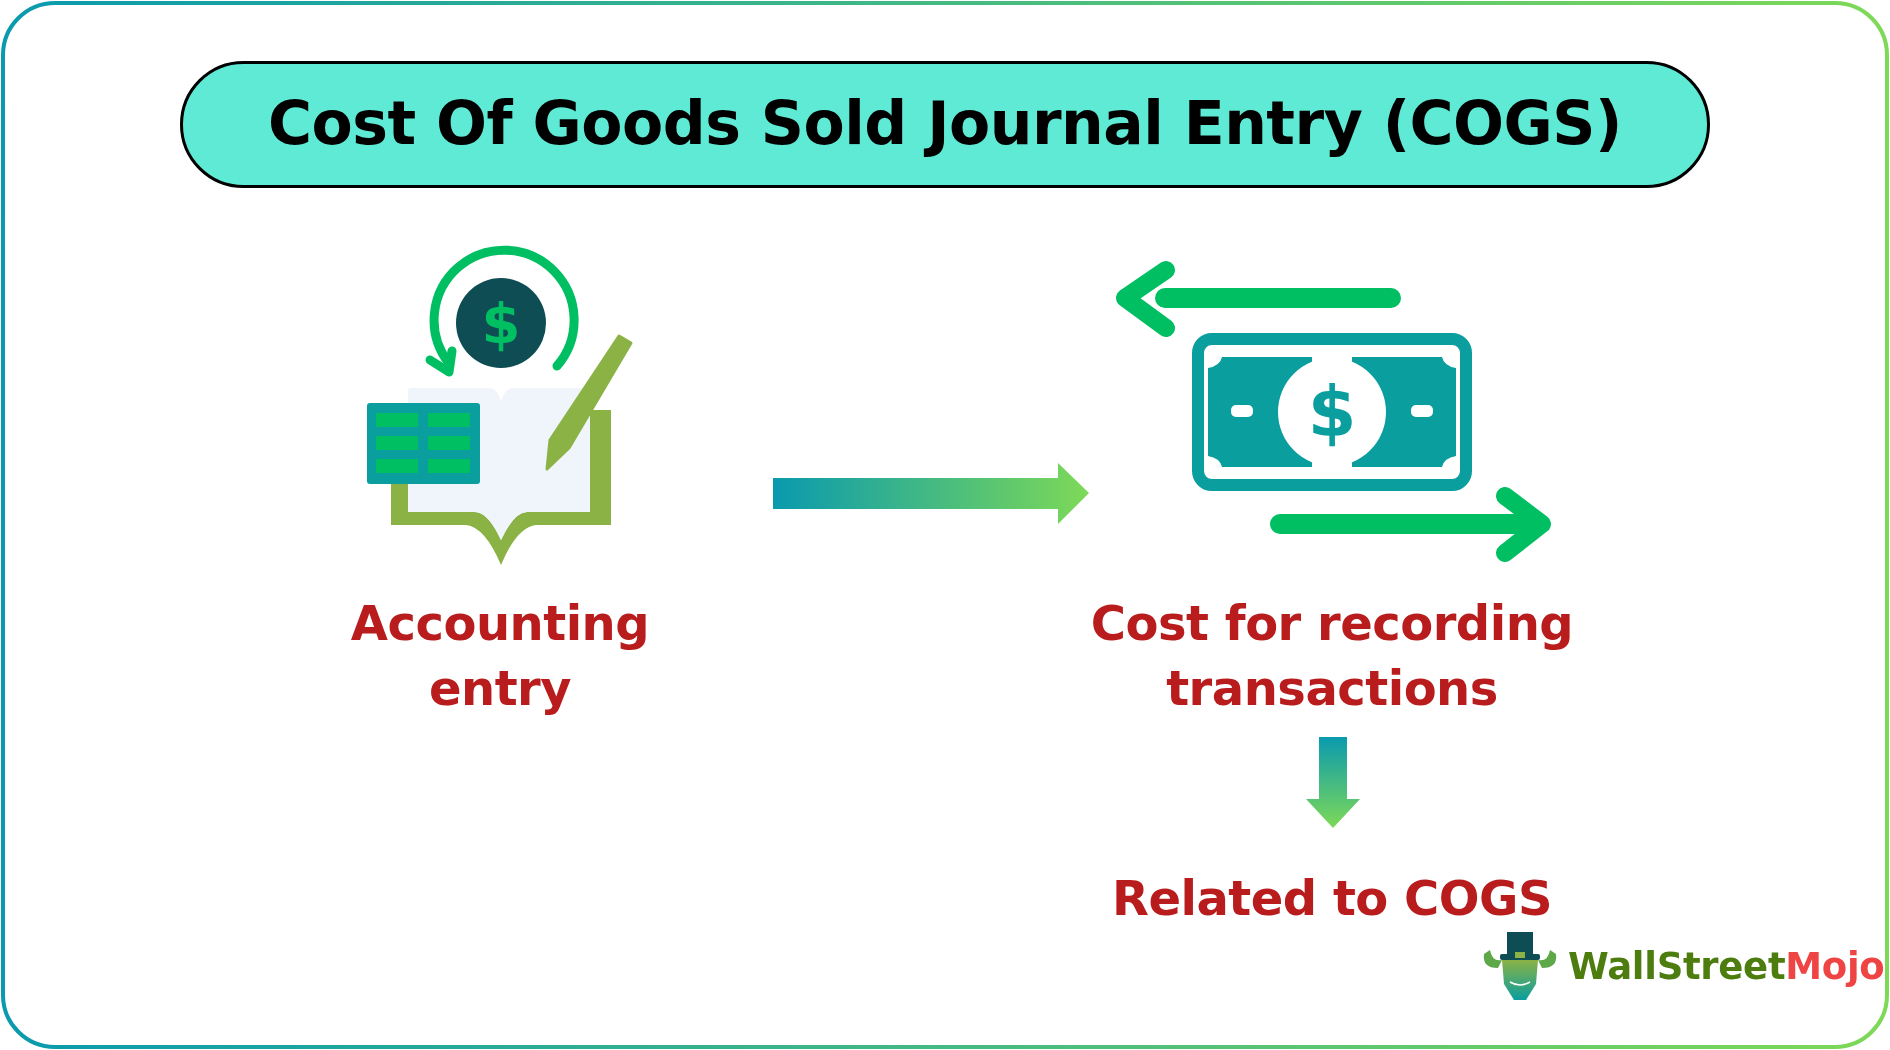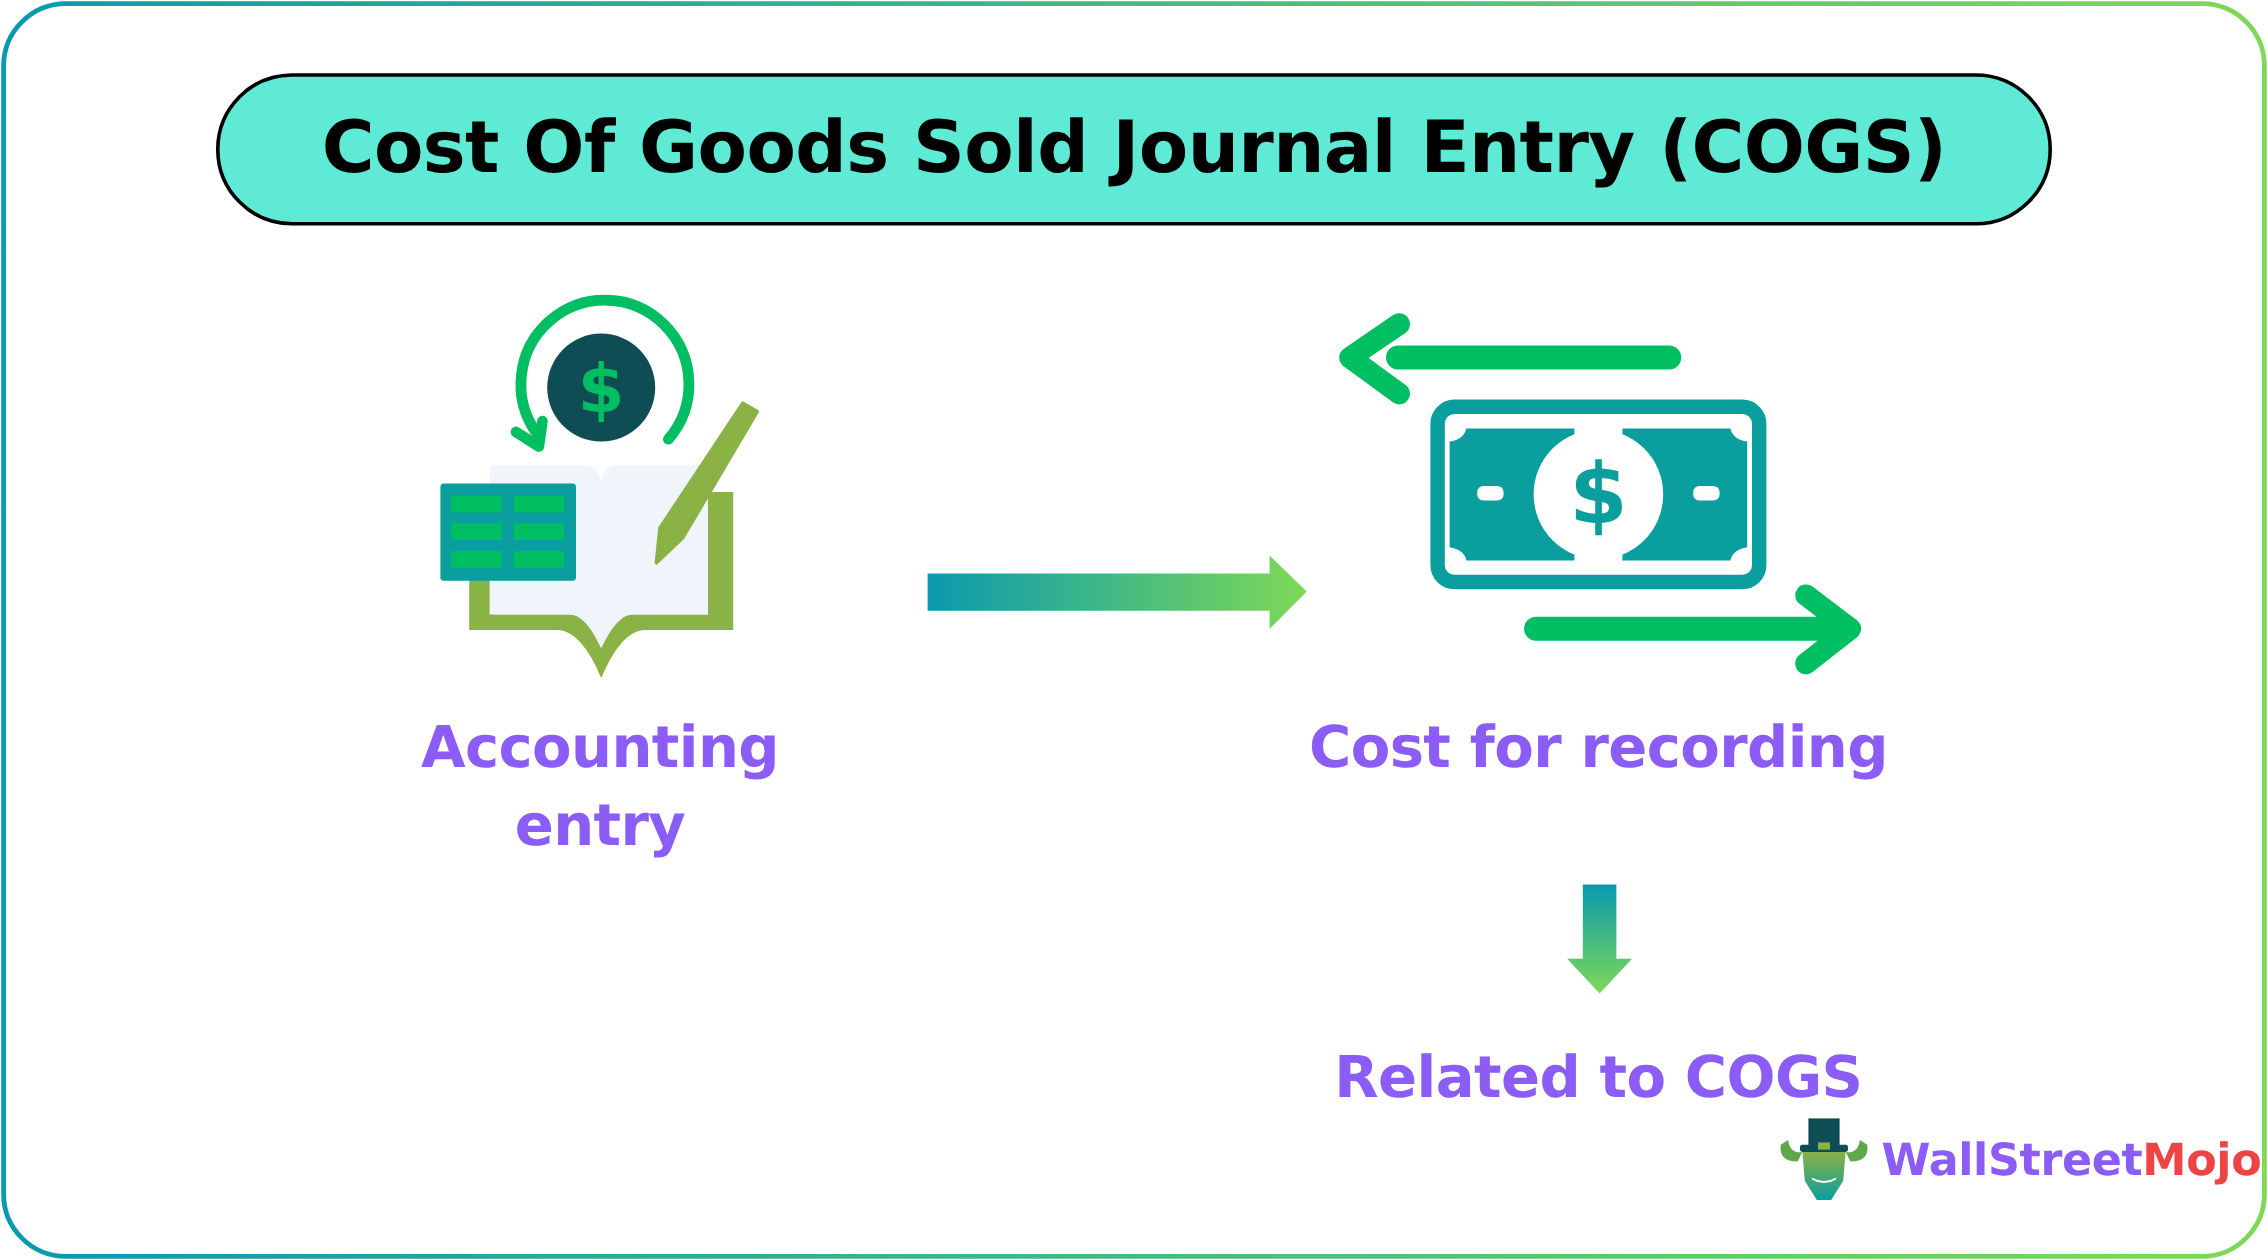--- a/index.html
+++ b/index.html
@@ -5,25 +5,25 @@
   html, body { margin: 0; padding: 0; background: #ffffff; }
   body { width: 1890px; height: 1050px; position: relative; overflow: hidden;
          font-family: "DejaVu Sans", "Liberation Sans", sans-serif; }
   .frame { position: absolute; left: 0; top: 0; width: 1890px; height: 1050px; }
   .title-pill { position: absolute; left: 180px; top: 61px; width: 1530px; height: 127px;
     box-sizing: border-box; border: 3px solid #000; border-radius: 64px; background: #5eead4;
     display: flex; align-items: center; justify-content: center; }
   .title-text { font-weight: bold; font-size: 60px; color: #000; letter-spacing: -0.5px;
     white-space: nowrap; line-height: 1; margin-top: -4px; }
   .icon { position: absolute; }
-  .label { position: absolute; font-weight: bold; color: #8b5cf6; text-align: center;
+  .label { position: absolute; font-weight: bold; color: #b91c1c; text-align: center;
     font-size: 48px; line-height: 65px; white-space: nowrap; letter-spacing: -0.5px; }
   .logo { position: absolute; left: 1480px; top: 926px; height: 80px; display: flex; align-items: center; }
   .logo-text { font-weight: bold; font-size: 37px; letter-spacing: -0.3px; margin-left: 8px; }
-  .logo-wall { color: #8b5cf6; }
+  .logo-wall { color: #4d7c0f; }
   .logo-mojo { color: #ef4444; }
 </style>
 </head>
 <body>
 
 <svg class="frame" width="1890" height="1050" viewBox="0 0 1890 1050">
   <defs>
     <linearGradient id="frameGrad" x1="0" y1="0" x2="1" y2="0">
       <stop offset="0" stop-color="#0a9aae"></stop>
       <stop offset="1" stop-color="#7ed957"></stop>
@@ -86,20 +86,21 @@
   <path d="M 1505 496 L 1542 524 L 1505 553" stroke="#00bf63" stroke-width="18" stroke-linecap="round" stroke-linejoin="round" fill="none"></path>
 </svg>
 
 <div class="label" style="left:300px; width:400px; top:591px;">
   <div>Accounting</div>
   <div>entry</div>
 </div>
 
 <div class="label" style="left:1082px; width:500px; top:591px;">
   <div>Cost for recording</div>
+  <div>transactions</div>
 </div>
 
 <svg class="icon" style="left:1305px; top:736px;" width="56" height="94" viewBox="0 0 56 94">
   <defs>
     <linearGradient id="vArrow" x1="0" y1="0" x2="0" y2="1">
       <stop offset="0" stop-color="#0a9aae"></stop>
       <stop offset="1" stop-color="#7ed957"></stop>
     </linearGradient>
   </defs>
   <path d="M14 1 L42 1 L42 63 L55 63 L28 92 L1 63 L14 63 Z" fill="url(#vArrow)"></path>

